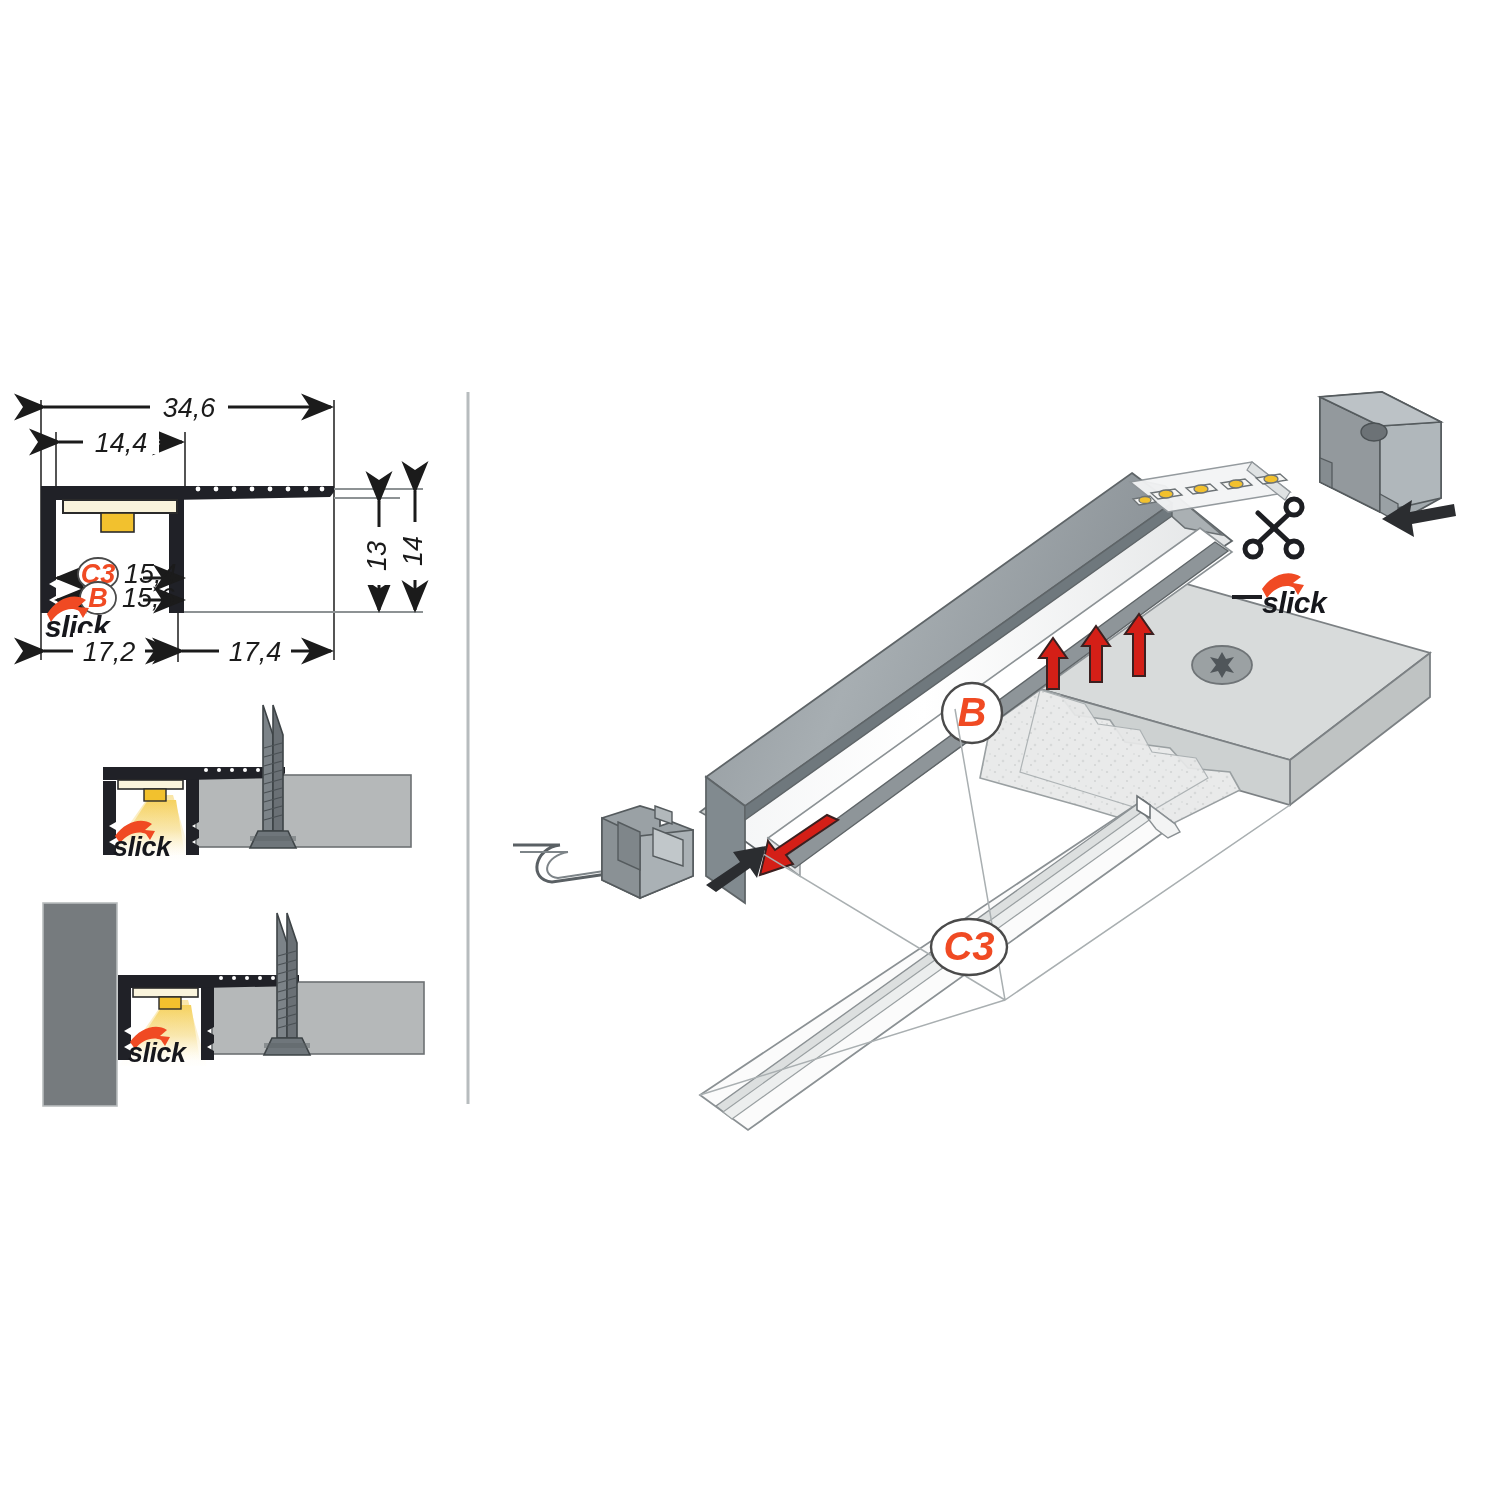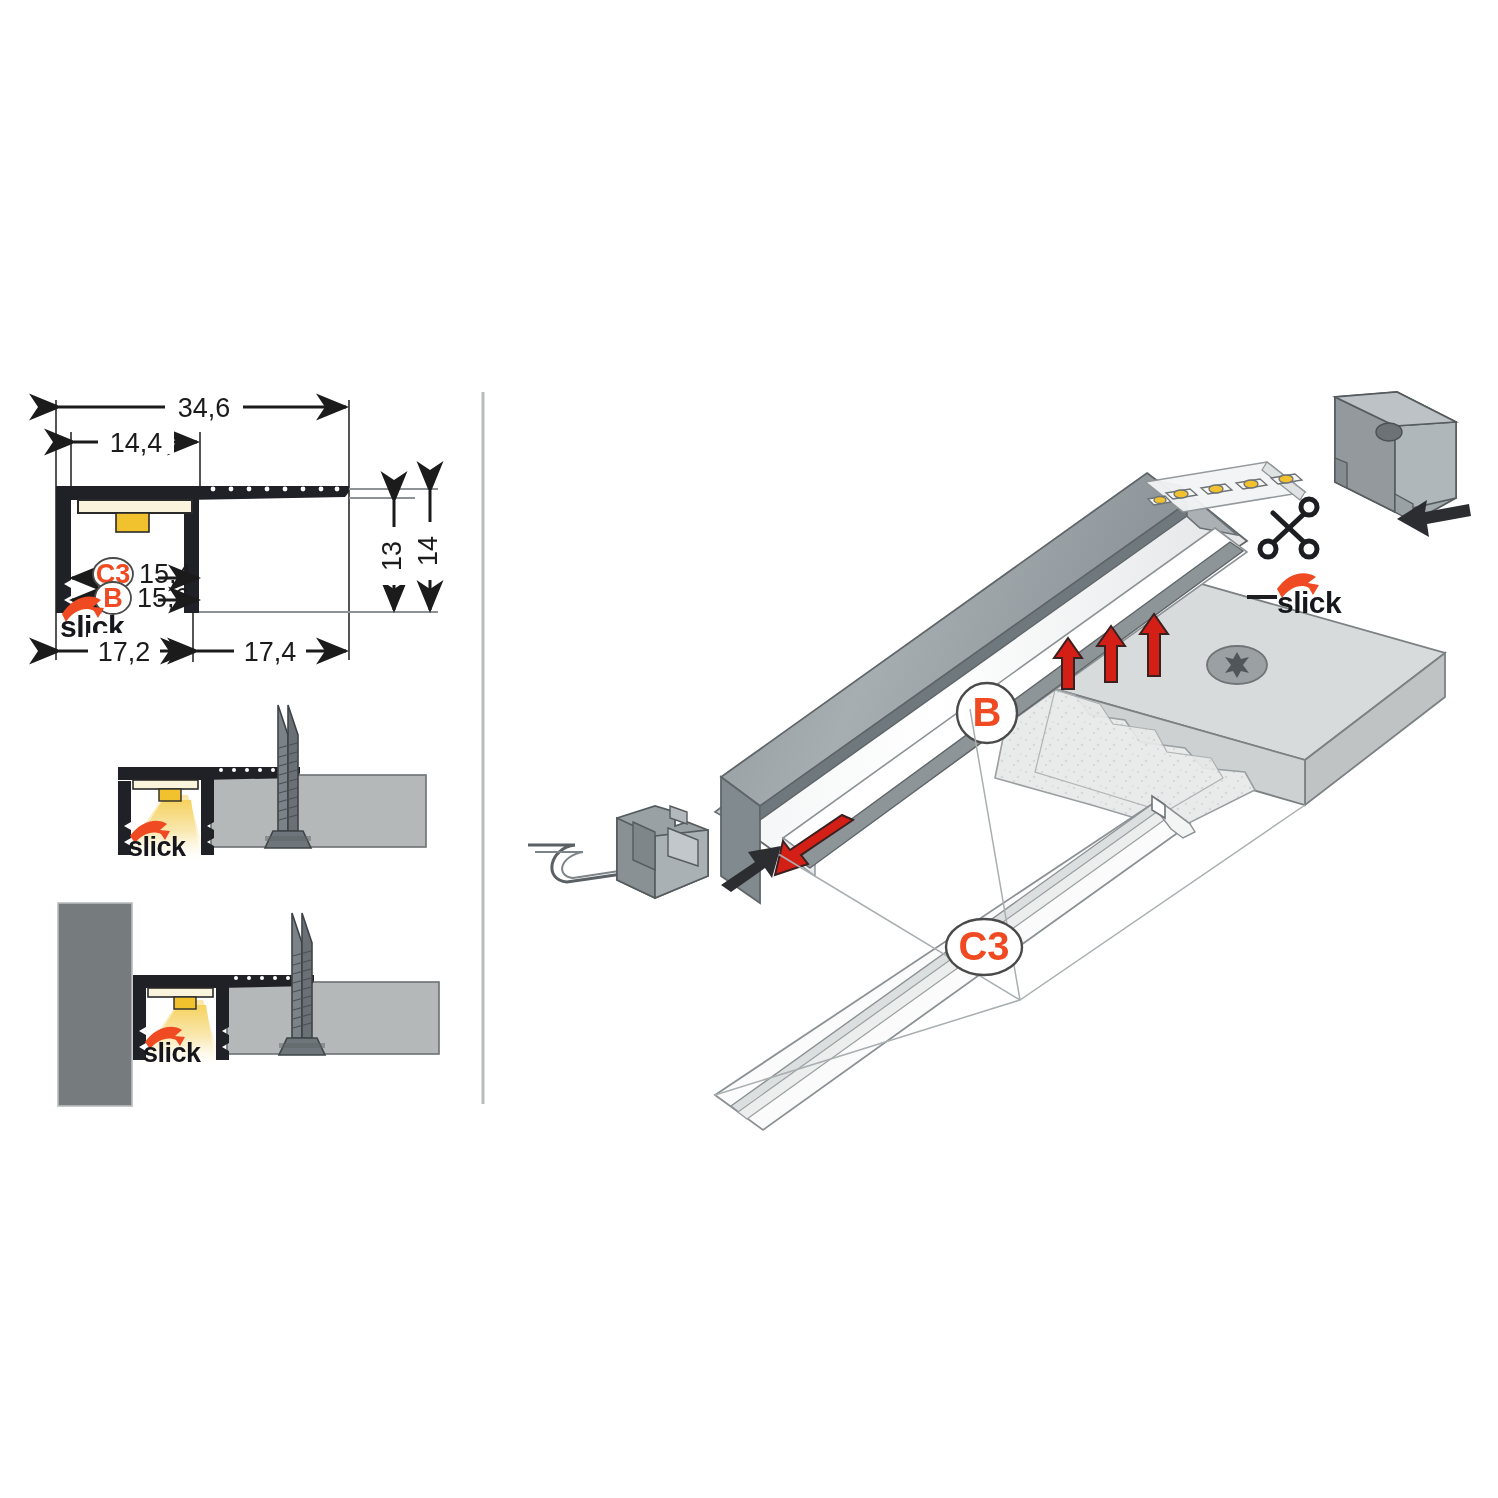--- a/index.html
+++ b/index.html
@@ -1,18 +1,18 @@
 <!DOCTYPE html>
 <html><head>
 <meta charset="utf-8">
 <style>
   html,body{margin:0;padding:0;background:#ffffff;}
   body{width:1498px;height:1498px;position:relative;overflow:hidden;
        font-family:"Liberation Sans", sans-serif;color:#1a1a1a;}
-  .stage{position:absolute;left:15px;top:0;width:1204px;height:1498px;}
+  .stage{position:absolute;left:0;top:0;width:1204px;height:1498px;font-style:italic;}
   svg{display:block;}
   .dimtxt{font-family:"Liberation Sans", sans-serif;font-size:27px;fill:#1b1b1b;}
   .calloutletter{font-family:"Liberation Sans", sans-serif;font-weight:bold;font-size:27px;fill:#F04A23;}
   .calloutletter-lg{font-family:"Liberation Sans", sans-serif;font-weight:bold;font-size:40px;fill:#F04A23;}
   .slicktxt{font-family:"Liberation Sans", sans-serif;font-weight:bold;font-size:30px;fill:#16171c;letter-spacing:-0.5px;}
   .slicktxt-sm{font-family:"Liberation Sans", sans-serif;font-weight:bold;font-size:27px;fill:#16171c;letter-spacing:-0.5px;}
 </style>
 </head>
 <body>
 

